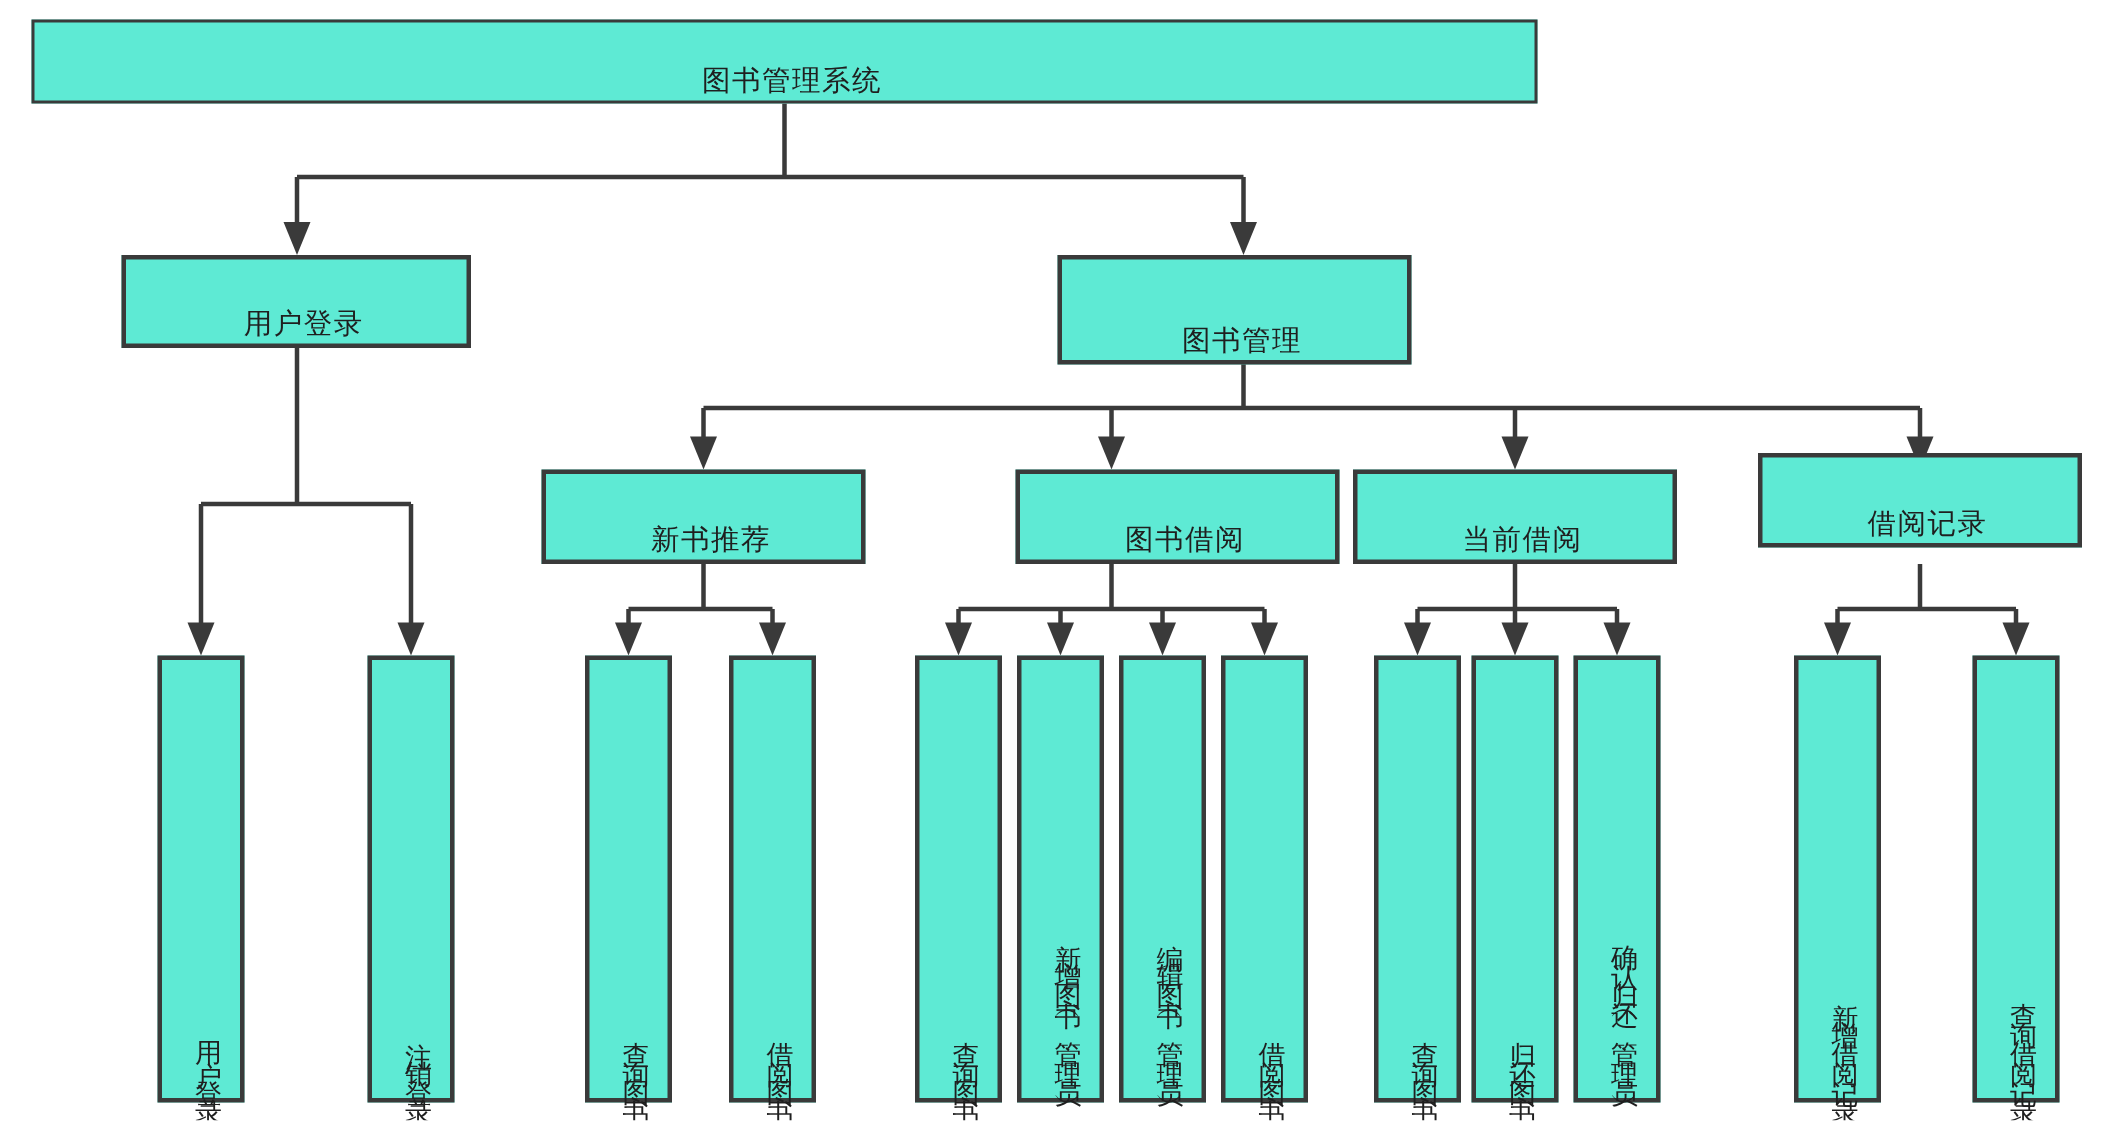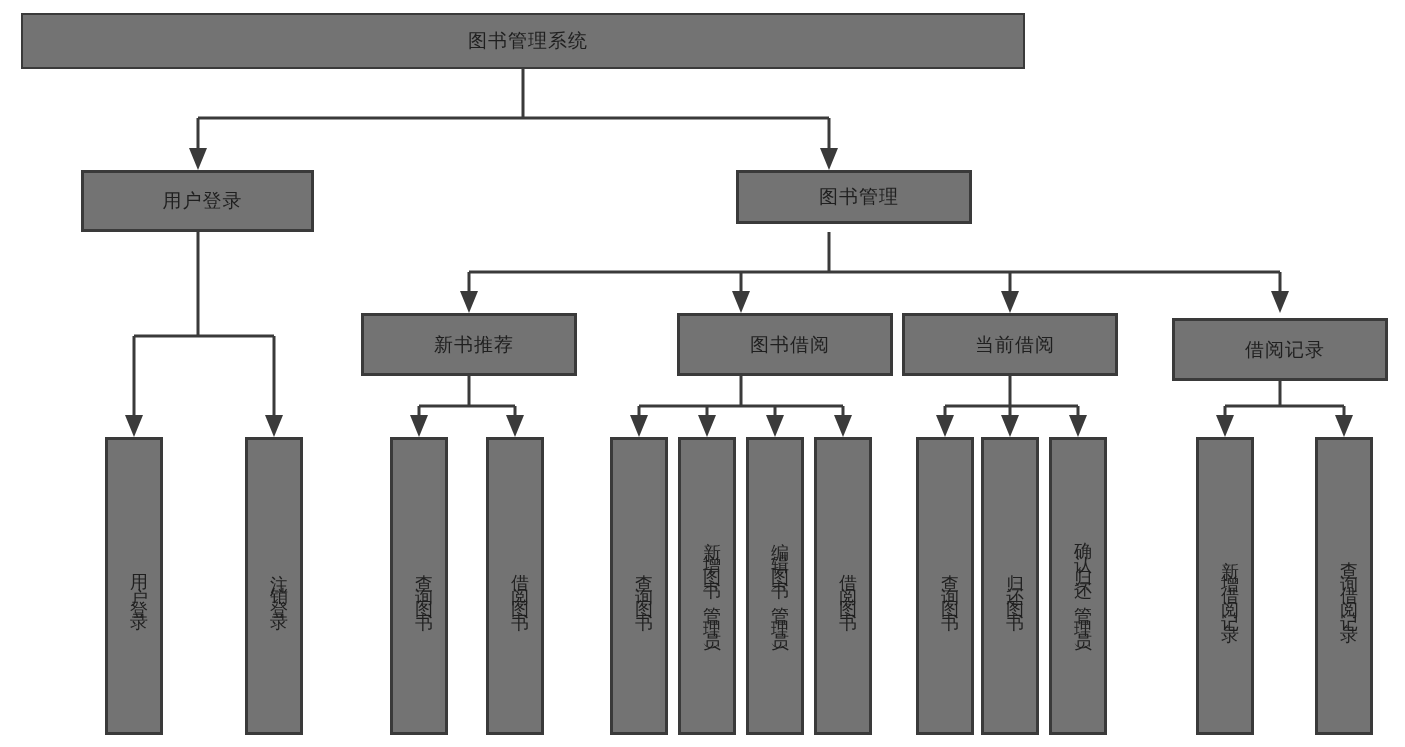--- a/index.html
+++ b/index.html
@@ -26,24 +26,24 @@
     stroke-width: 3;
     fill: none;
   }
   #wires polygon {
     fill: var(--line, #3a3a3a);
     stroke: none;
   }
   .node {
     position: absolute;
     box-sizing: border-box;
-    background: #737373;
+    background: #5eead4;
     border: 3px solid var(--line, #3a3a3a);
     display: flex;
-    align-items: center;
+    align-items: flex-end;
     justify-content: center;
     color: var(--text, #1f1f1f);
     padding-left: 10px;
   }
   .node.root { border-width: 2.5px; }
   .hbox span {
     font-size: 19px;
     letter-spacing: 1px;
     white-space: nowrap;
   }
@@ -106,34 +106,34 @@
     <polygon points="1335,415 1353,415 1344,437"></polygon>
   </svg>
 
   <div class="node hbox root" style="left:21px;top:13px;width:1004px;height:56px;">
     <span>图书管理系统</span>
   </div>
 
   <div class="node hbox" style="left:81px;top:170px;width:233px;height:62px;">
     <span>用户登录</span>
   </div>
-  <div class="node hbox" style="left:736px;top:170px;width:236px;height:54px;">
+  <div class="node hbox" style="left:705px;top:170px;width:236px;height:73px;">
     <span>图书管理</span>
   </div>
 
   <div class="node hbox" style="left:361px;top:313px;width:216px;height:63px;font-family:Liberation Serif, serif;">
     <span>新书推荐</span>
   </div>
   <div class="node hbox" style="left:633px;top:313px;width:216px;height:63px;margin-left:44px;">
     <span>图书借阅</span>
   </div>
   <div class="node hbox" style="left:902px;top:313px;width:216px;height:63px;">
     <span>当前借阅</span>
   </div>
-  <div class="node hbox" style="left:1172px;top:318px;width:216px;height:63px;">
+  <div class="node hbox" style="left:1172px;top:302px;width:216px;height:63px;">
     <span>借阅记录</span>
   </div>
 
   <div class="node vbox" style="left:105px;top:437px;width:58px;height:298px;">
     <span>用户登录</span>
   </div>
   <div class="node vbox" style="left:245px;top:437px;width:58px;height:298px;">
     <span>注销登录</span>
   </div>
 

